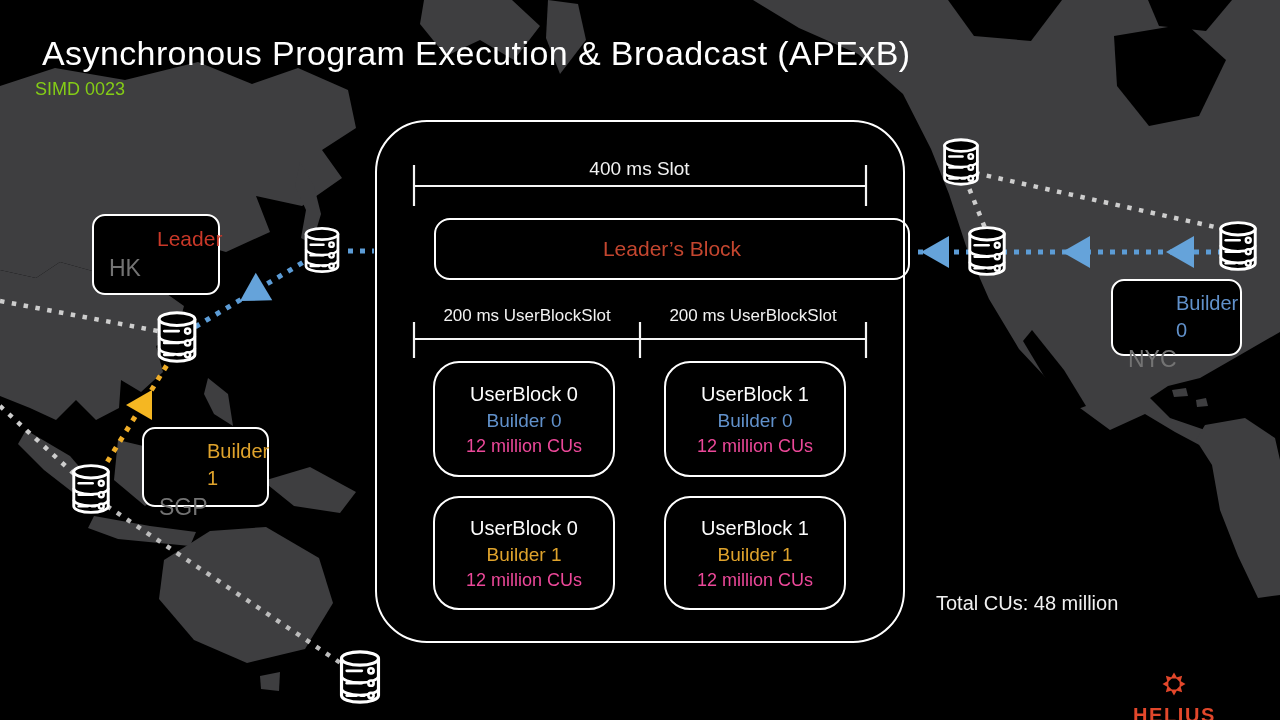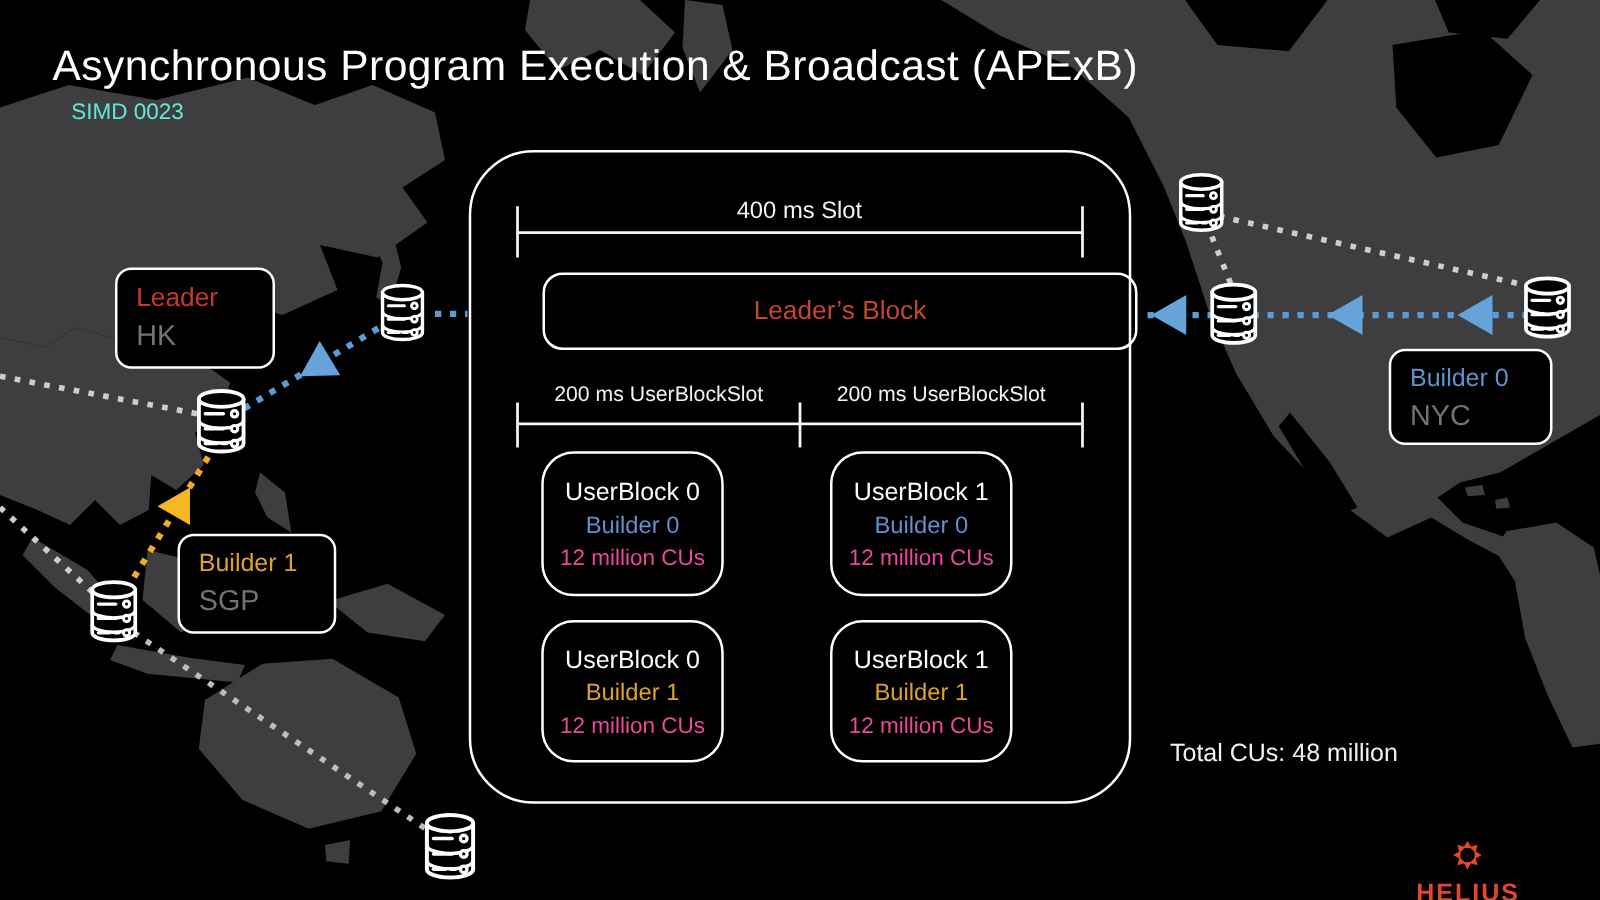--- a/index.html
+++ b/index.html
@@ -9,43 +9,43 @@
   svg{display:block;}
 
   
   #map-layer{left:0;top:0;width:1280px;height:720px;z-index:1;}
   #net-layer{left:0;top:0;width:1280px;height:720px;z-index:2;}
   .land{fill:#3E3E40;stroke:none;}
   .sea{fill:#000;stroke:none;}
 
   
   #title{left:42px;top:34px;font-size:34px;letter-spacing:.4px;z-index:6;font-weight:400;}
-  #subtitle{left:57px;top:79px;font-size:18px;color:#5eead4;z-index:6;}
+  #subtitle{left:35px;top:79px;font-size:18px;color:#84cc16;z-index:6;}
 
   
   .node-box{z-index:4;background:#000;border:2px solid #FFF;border-radius:13px;
             box-sizing:border-box;padding:9px 14px 0 15px;line-height:1.35;}
-  .node-role{font-size:20px;font-weight:400;}
+  .node-role{font-size:20px;font-weight:400;margin-left:48px;}
   .node-loc{font-size:23px;color:#737373;}
   #leader-box{left:92px;top:214px;width:128px;height:81px;}
   #leader-box .node-role{font-size:21px;}
   #sgp-box{left:142px;top:427px;width:127px;height:80px;}
   #nyc-box{left:1111px;top:279px;width:131px;height:77px;}
 
   
   #panel{left:375px;top:120px;width:530px;height:523px;background:#000;
          border:2.5px solid #FFF;border-radius:52px;box-sizing:border-box;z-index:5;}
   #panel-inner{position:absolute;left:0;top:0;width:525px;height:518px;}
   #slot-label{position:absolute;left:0;top:36px;width:100%;text-align:center;font-size:19px;}
   .ubs-label{position:absolute;top:184px;width:226px;text-align:center;font-size:17px;}
   #ubs-left{left:37px;} #ubs-right{left:263px;}
   #leader-block{position:absolute;left:57px;top:96px;width:476px;height:62px;
                 border:2.5px solid #FFF;border-radius:16px;box-sizing:border-box;
                 display:flex;align-items:center;justify-content:center;font-size:21px;}
-  .ublock{position:absolute;width:146px;border:2.5px solid #FFF;border-radius:26px;
+  .ublock{position:absolute;width:182px;border:2.5px solid #FFF;border-radius:26px;
           box-sizing:border-box;display:flex;flex-direction:column;align-items:center;
           justify-content:center;text-align:center;background:#000;}
   .ublock .ub-title{font-size:20px;color:#FDFDFD;line-height:27px;}
   .ublock .ub-builder{font-size:19px;line-height:26px;}
   .ublock .ub-cus{font-size:18px;color:#ec4899;line-height:24px;}
   #ub0{left:56px;top:239px;height:116px;}
   #ub1{left:287px;top:239px;height:116px;}
   #ub2{left:56px;top:374px;height:114px;}
   #ub3{left:287px;top:374px;height:114px;}
 

